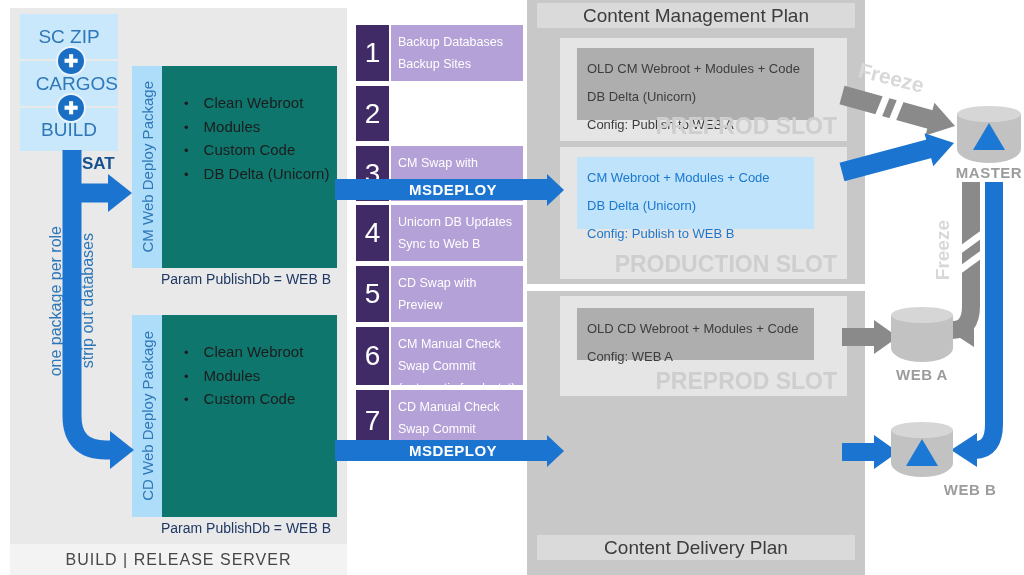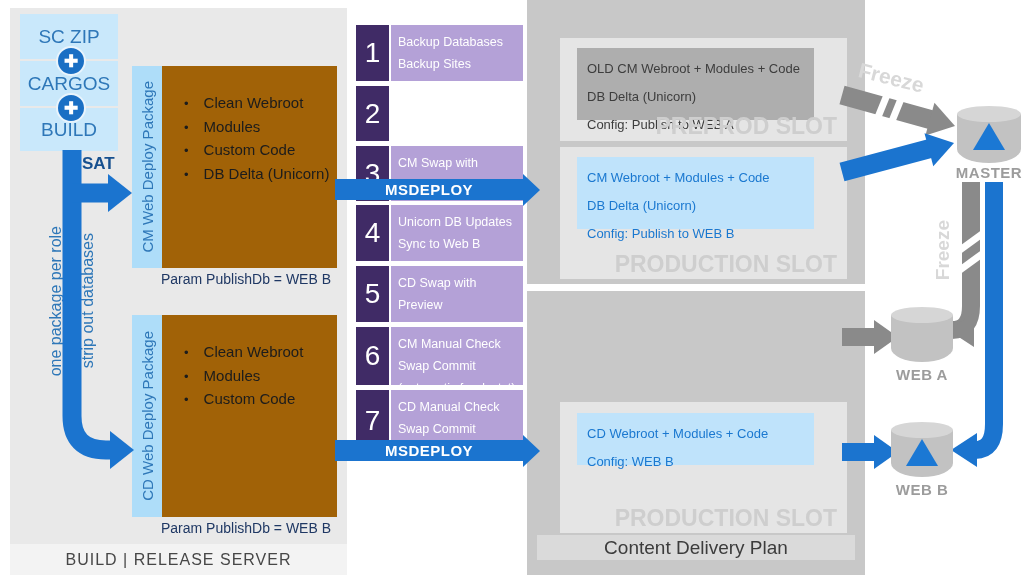--- a/index.html
+++ b/index.html
@@ -8,61 +8,61 @@
   .abs{position:absolute;}
 
   
   #left-box{left:10px;top:8px;width:337px;height:567px;background:#e9e9e9;}
   #build-strip{left:0;top:536px;width:337px;height:31px;background:#f3f3f3;
                display:flex;align-items:center;justify-content:center;
                font-size:16px;letter-spacing:1px;color:#474747;}
   #sczip{left:10px;top:6px;width:98px;height:137px;}
   .src-row{width:98px;background:#c9e8fb;color:#2e77b8;font-size:19px;
            display:flex;align-items:center;justify-content:center;}
-  #src-row-0{height:45px;} #src-row-1{height:45px;margin-top:2px;}
+  #src-row-0{height:45px;} #src-row-1{height:45px;margin-top:2px;justify-content:flex-end;}
   #src-row-2{height:43px;margin-top:2px;}
   .plus-circle{position:absolute;left:36px;width:26px;height:26px;border-radius:50%;
                background:#1a6fc4;border:2px solid #e9f4fc;color:#fff;
                display:flex;align-items:center;justify-content:center;
                font-size:17px;font-weight:bold;z-index:3;}
   #plus-1{top:32px;} #plus-2{top:79px;}
   #sat{left:72px;top:146px;font-size:17px;font-weight:bold;color:#17508f;}
 
   .vnote{display:flex;align-items:center;justify-content:center;width:20px;height:250px;}
   .vtext{writing-mode:vertical-rl;transform:rotate(180deg);white-space:nowrap;}
   #note-left{left:36px;top:168px;color:#2e77b8;font-size:16px;}
   #note-right{left:68px;top:168px;color:#2e77b8;font-size:16px;}
 
   .package{width:205px;height:202px;}
   #cm-package{left:122px;top:58px;} #cd-package{left:122px;top:307px;}
   .pkg-side{position:absolute;left:0;top:0;bottom:0;width:30px;background:#aeddf9;
             display:flex;align-items:center;justify-content:center;
             color:#2e77b8;font-size:15px;}
-  .pkg-body{position:absolute;left:30px;right:0;top:0;bottom:0;background:#a16207;
+  .pkg-body{position:absolute;left:30px;right:0;top:0;bottom:0;background:#0f766e;
             padding:26px 0 0 22px;box-sizing:border-box;}
   .pkg-item{font-size:15px;line-height:22.5px;color:#1c1c1c;}
   .pkg-item::before{content:"•";margin-right:15px;font-size:13px;}
   .pkg-param{width:205px;text-align:right;padding-right:6px;box-sizing:border-box;
              font-size:14px;color:#1f3864;}
   #cm-param{left:122px;top:263px;} #cd-param{left:122px;top:512px;}
 
   
   .step-row{position:absolute;left:356px;width:167px;display:flex;}
   .step-num{width:33px;background:#402b66;color:#fff;font-size:28px;
             display:flex;align-items:center;justify-content:center;flex:none;}
   .step-text{margin-left:2px;flex:1;background:#b4a1d7;color:#fff;font-size:12.5px;
              line-height:22px;padding:6px 7px;white-space:pre-line;box-sizing:border-box;}
   #step-0{top:25px;height:56px;} #step-1{top:86px;height:55px;}
   #step-2{top:146px;height:55px;} #step-3{top:205px;height:56px;}
   #step-4{top:266px;height:56px;} #step-5{top:327px;height:58px;}
   #step-6{top:390px;height:62px;}
 
   .msarrow{position:absolute;left:335px;width:188px;height:21px;background:#1b74cf;
            display:flex;align-items:center;justify-content:center;z-index:6;
-           color:#fff;font-size:15px;font-weight:bold;letter-spacing:.5px;}
+           color:#fff;font-size:15px;font-weight:bold;letter-spacing:.5px;padding-left:24px;}
   .msarrow::after{content:"";position:absolute;right:-17px;top:50%;transform:translateY(-50%);
            width:0;height:0;border-top:16px solid transparent;
            border-bottom:16px solid transparent;border-left:17px solid #1b74cf;}
   #msarrow-cm{top:179px;} #msarrow-cd{top:440px;}
 
   
   .plan{width:338px;height:284px;background:#c8c8c8;}
   #cm-plan{left:527px;top:0;} #cd-plan{left:527px;top:291px;}
   .plan-strip{position:absolute;left:10px;width:318px;height:25px;background:#dadada;
               display:flex;align-items:center;justify-content:center;
@@ -88,21 +88,21 @@
   .cyl .tri{position:absolute;left:50%;transform:translateX(-50%);width:0;height:0;
             border-left:16px solid transparent;border-right:16px solid transparent;
             border-bottom:27px solid #1b78d4;top:17px;z-index:8;}
   #db-master{left:957px;top:106px;width:64px;height:57px;}
   #db-weba{left:891px;top:307px;width:62px;height:55px;}
   #db-webb{left:891px;top:422px;width:62px;height:55px;}
   .db-label{z-index:7;font-size:15px;font-weight:bold;color:#9c9c9c;
             letter-spacing:.5px;text-align:center;}
   #lbl-master{left:952px;top:164px;width:74px;}
   #lbl-weba{left:886px;top:366px;width:72px;}
-  #lbl-webb{left:886px;top:481px;width:72px;}
+  #lbl-webb{left:934px;top:481px;width:72px;}
 
   
   #freeze-top{left:858px;top:66px;font-size:21px;font-weight:bold;color:#d8d8d8;
               transform:rotate(14deg);z-index:6;}
   #freeze-side{left:933px;top:210px;height:80px;width:20px;font-size:19px;font-weight:bold;
                color:#d8d8d8;z-index:6;}
 
   #arrow-layer{left:0;top:0;width:1024px;height:575px;z-index:5;pointer-events:none;}
 </style>
 </head>
@@ -204,39 +204,40 @@
     </div>
 
   <div id="msarrow-cm" class="msarrow">
       <span>MSDEPLOY</span>
     </div>
   <div id="msarrow-cd" class="msarrow">
       <span>MSDEPLOY</span>
     </div>
 
   <div id="cm-plan" class="abs plan">
+    <div id="cm-title" class="plan-strip">Content Management Plan</div>
     <div id="cm-preprod" class="slot">
       <div class="slot-box old-box">OLD CM Webroot + Modules + Code
 DB Delta (Unicorn)
 Config: Publish to WEB A</div>
       <div class="watermark">PREPROD SLOT</div>
     </div>
     <div id="cm-prod" class="slot">
       <div class="slot-box blue-box">CM Webroot + Modules + Code
 DB Delta (Unicorn)
 Config: Publish to WEB B</div>
       <div class="watermark">PRODUCTION SLOT</div>
     </div>
   </div>
 
   <div id="cd-plan" class="abs plan">
-    <div id="cd-prod" class="slot">
-      <div class="slot-box blue-box">CD Webroot + Modules + Code
-Config: WEB B</div>
-      <div class="watermark">PRODUCTION SLOT</div>
+    <div id="cd-preprod" class="slot">
+      <div class="slot-box old-box">OLD CD Webroot + Modules + Code
+Config: WEB A</div>
+      <div class="watermark">PREPROD SLOT</div>
     </div>
     <div id="cd-title" class="plan-strip">Content Delivery Plan</div>
   </div>
 
   <svg id="arrow-layer" class="abs" viewBox="0 0 1024 575">
 
     <path d="M72 150 V416 Q72 450 106 450 H112" fill="none" stroke="#1b74cf" stroke-width="19"></path>
     <polygon points="110,431 134,450 110,469" fill="#1b74cf"></polygon>
     <path d="M72 193 H108" fill="none" stroke="#1b74cf" stroke-width="19"></path>
     <polygon points="108,174 132,193 108,212" fill="#1b74cf"></polygon>

